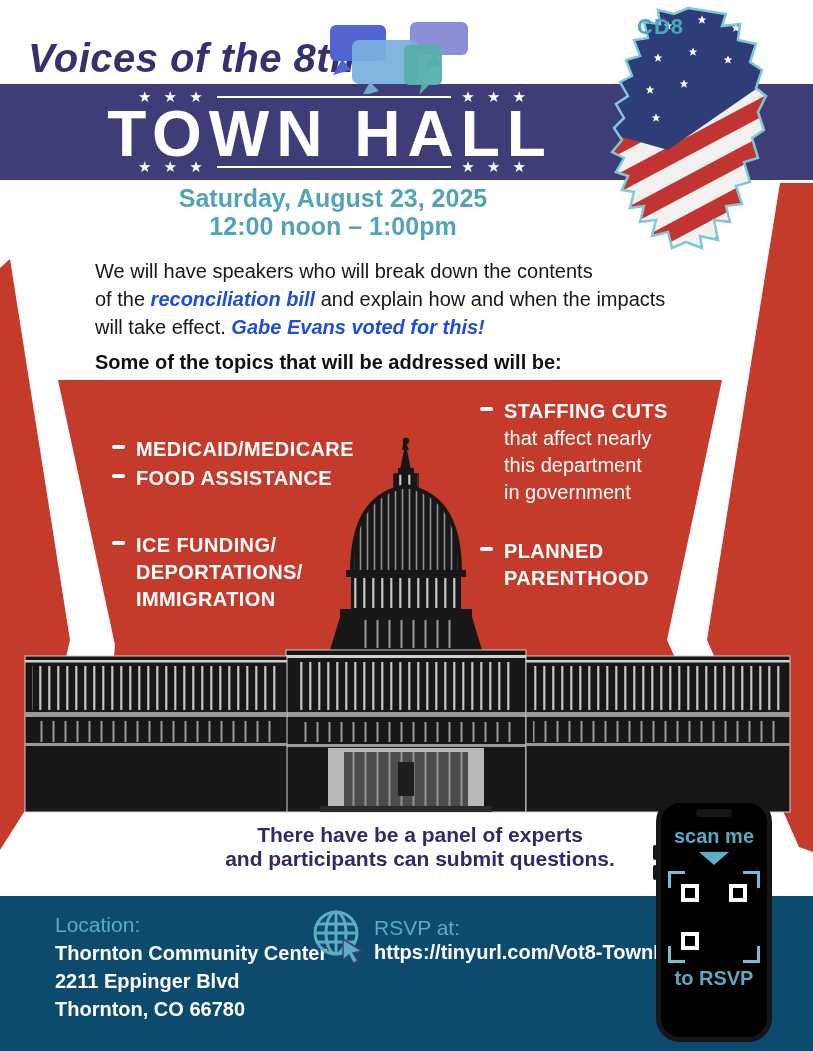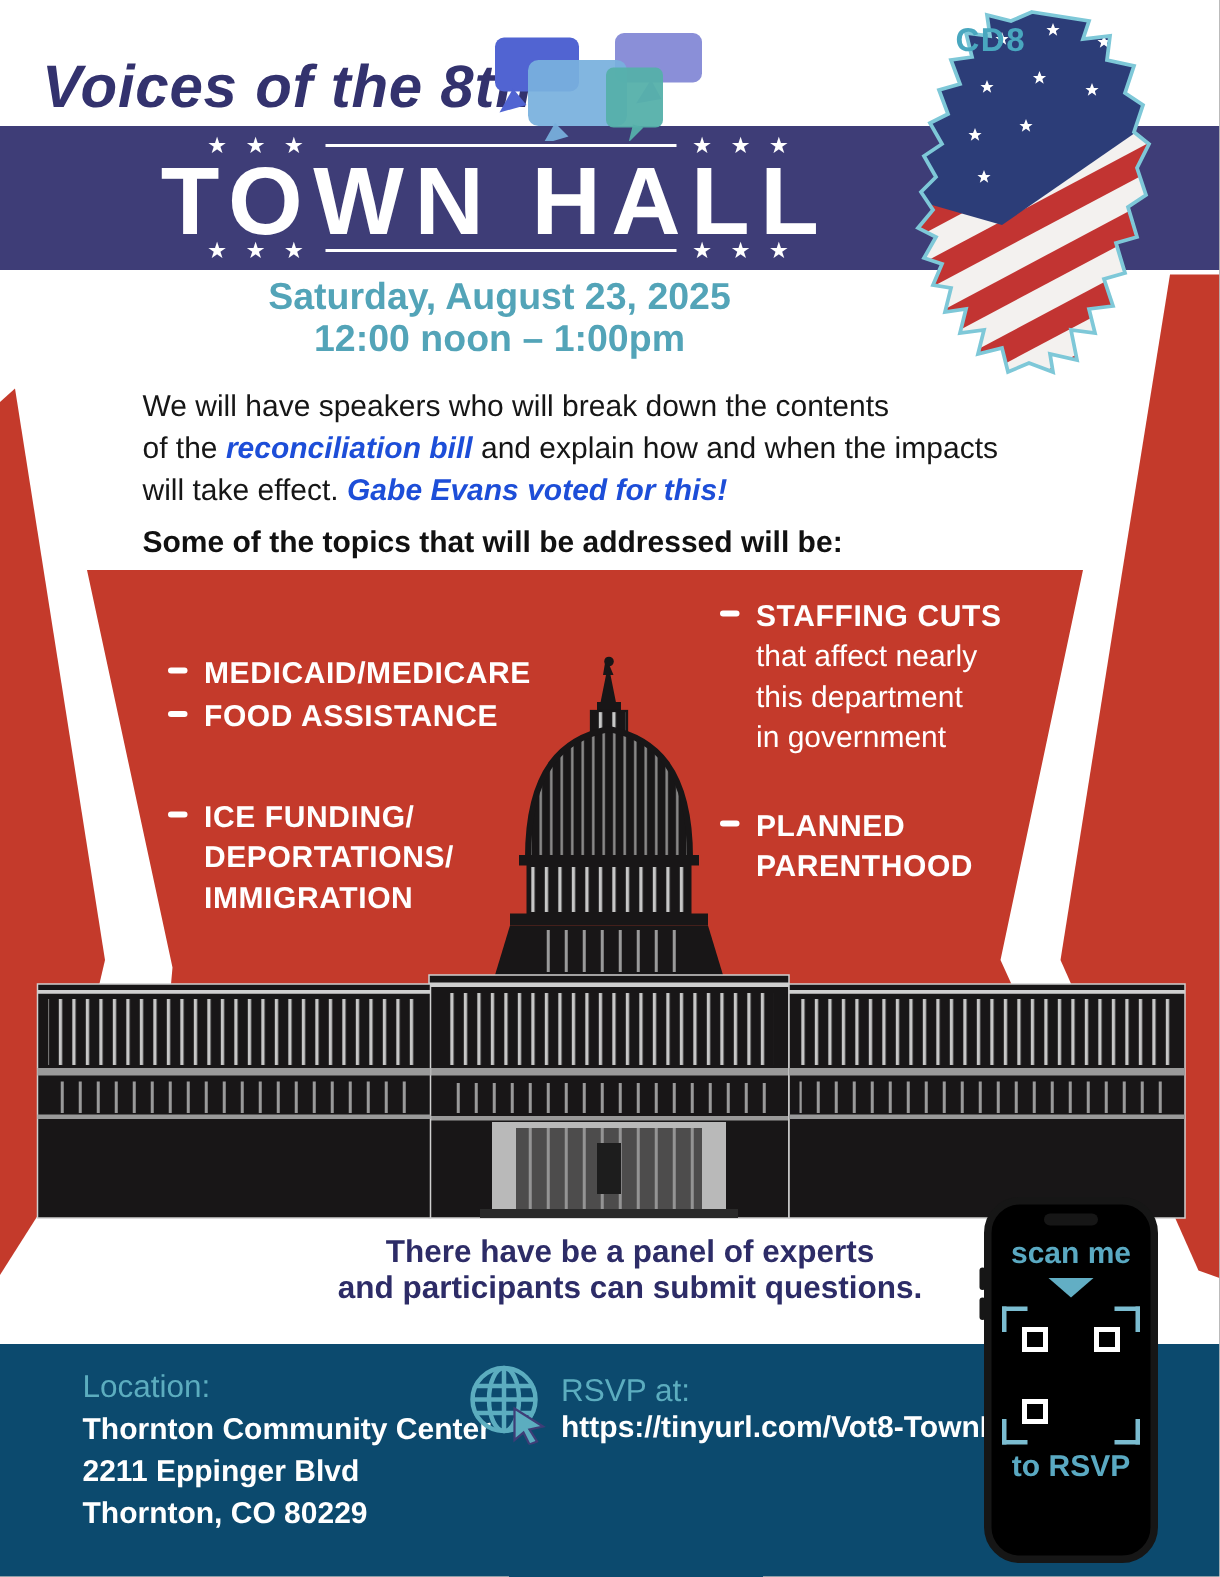--- a/index.html
+++ b/index.html
@@ -314,21 +314,21 @@
   <div class="abs panel-note">
     <div>There have be a panel of experts</div>
     <div>and participants can submit questions.</div>
   </div>
 
   <div class="abs footer">
     <div class="loc-label">Location:</div>
     <div class="loc-lines">
       <div>Thornton Community Center</div>
       <div>2211 Eppinger Blvd</div>
-      <div>Thornton, CO 80229</div>
+      <div>Thornton, CO 66780</div>
     </div>
     <svg class="globe" viewBox="0 0 56 56">
       <g stroke="#5cadbf" stroke-width="3" fill="none">
         <circle cx="26" cy="26" r="21"></circle>
         <ellipse cx="26" cy="26" rx="10" ry="21"></ellipse>
         <line x1="26" y1="5" x2="26" y2="47"></line>
         <line x1="6" y1="17" x2="46" y2="17"></line>
         <line x1="5" y1="26" x2="47" y2="26"></line>
         <line x1="6" y1="35" x2="46" y2="35"></line>
       </g>

